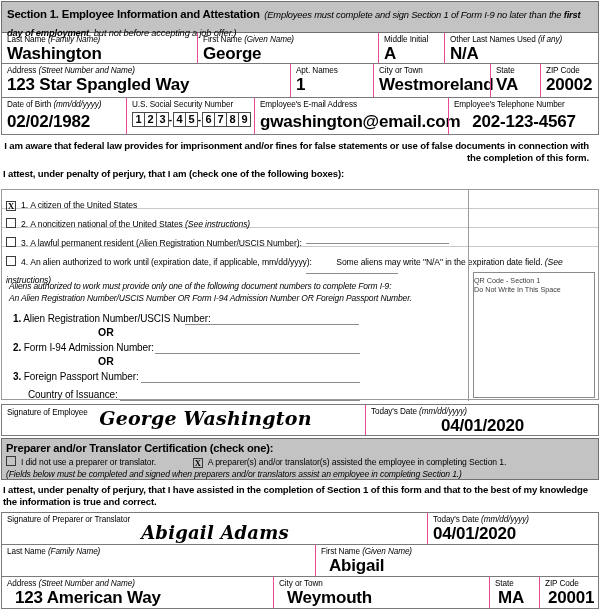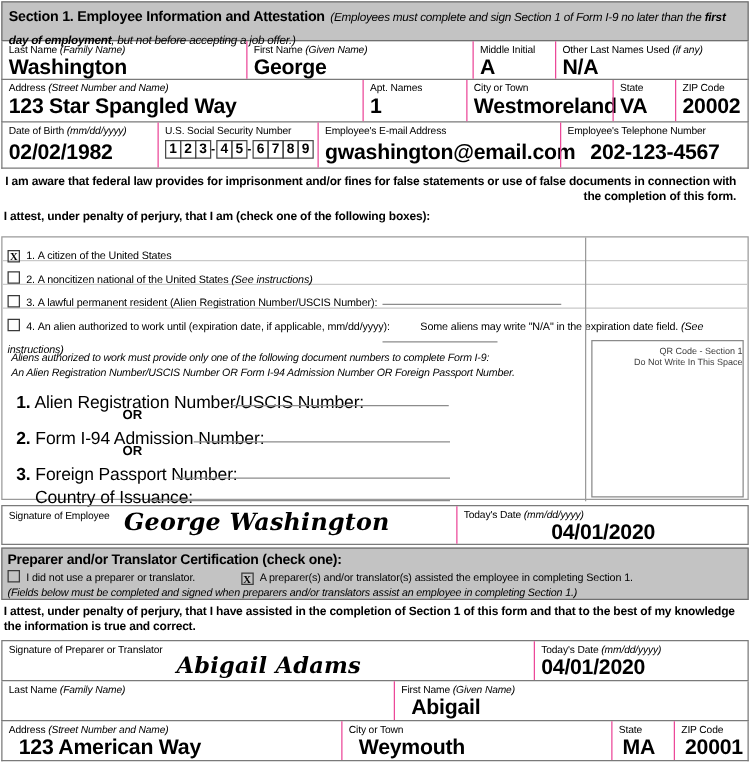--- a/index.html
+++ b/index.html
@@ -53,27 +53,27 @@
       border:1px solid #9a9a9a;box-sizing:border-box;}
   .cbrow{border-bottom:1px solid #c9c9c9;box-sizing:border-box;padding:4px 0 0 4px;position:relative;}
   .cbx{display:inline-block;width:10px;height:10px;border:1px solid #3a3a3a;box-sizing:border-box;
       vertical-align:-1px;margin-right:5px;text-align:center;font-size:8.5px;font-weight:bold;
       line-height:8px;font-family:"Liberation Serif",serif;}
   .cbtxt{font-size:8.6px;line-height:11px;letter-spacing:-0.1px;display:inline;}
   .cbtxt i{font-style:italic;}
 
   #alien-note{position:absolute;left:7px;top:91px;width:455px;
       font-size:8.5px;font-style:italic;line-height:11.5px;letter-spacing:-0.15px;}
-  .numline{position:absolute;font-size:14px;letter-spacing:-0.1px;}
+  .numline{position:absolute;font-size:10px;letter-spacing:-0.1px;}
   .numline b{font-weight:bold;}
   .orlbl{position:absolute;font-size:10.5px;font-weight:bold;letter-spacing:0px;}
   .rule{position:absolute;border-bottom:1px solid #8c8c8c;height:0;}
 
   #qrbox{position:absolute;left:471px;top:82px;width:122px;height:126px;
-      border:1px solid #8a8a8a;box-sizing:border-box;text-align:right;padding-top:3px;}
+      border:1px solid #8a8a8a;box-sizing:border-box;text-align:left;padding-top:3px;}
   #qrdiv{position:absolute;left:466px;top:0px;width:0;height:211px;border-left:1px solid #9a9a9a;}
   .qrtxt{font-size:7.2px;line-height:9px;color:#3c3c3c;}
 
   
   #sigrow{position:absolute;left:1px;top:404px;width:598px;height:32px;
       border:1px solid #7a7a7a;box-sizing:border-box;}
   .sig{font-family:"DejaVu Serif",serif;font-style:italic;font-weight:bold;
       font-size:19px;letter-spacing:0.2px;}
 
   

